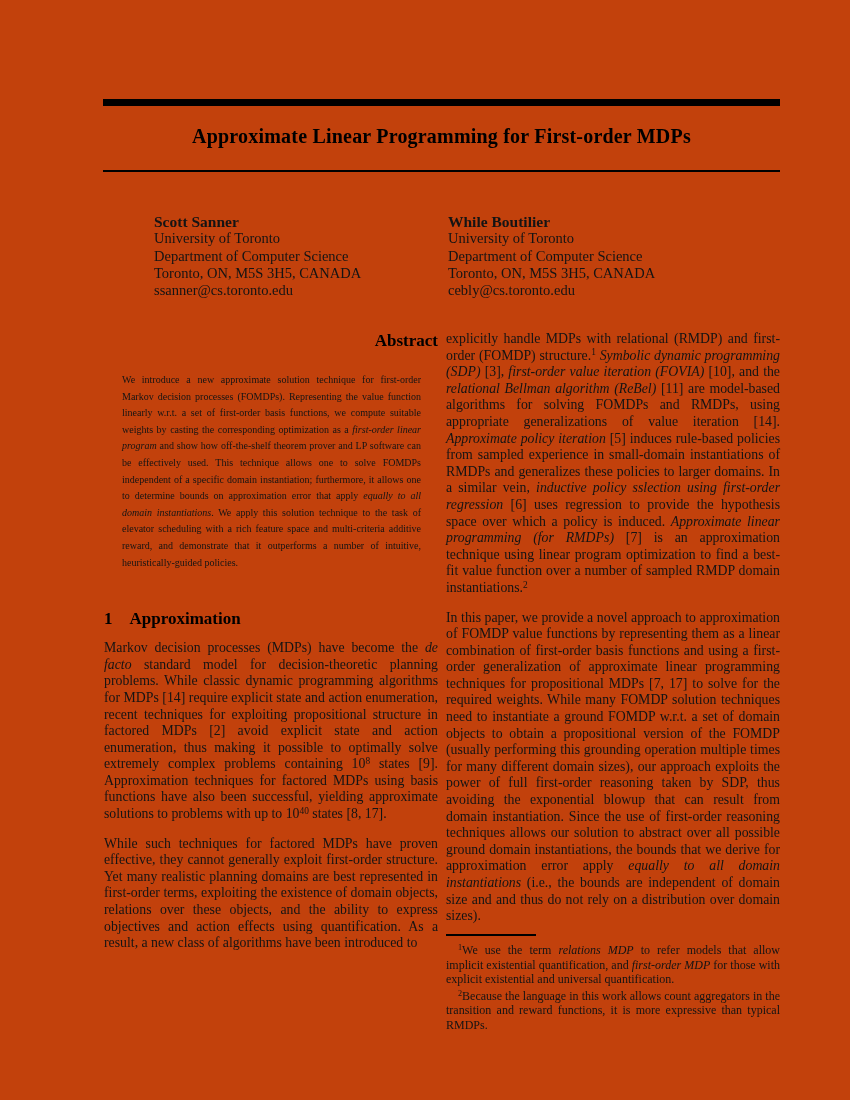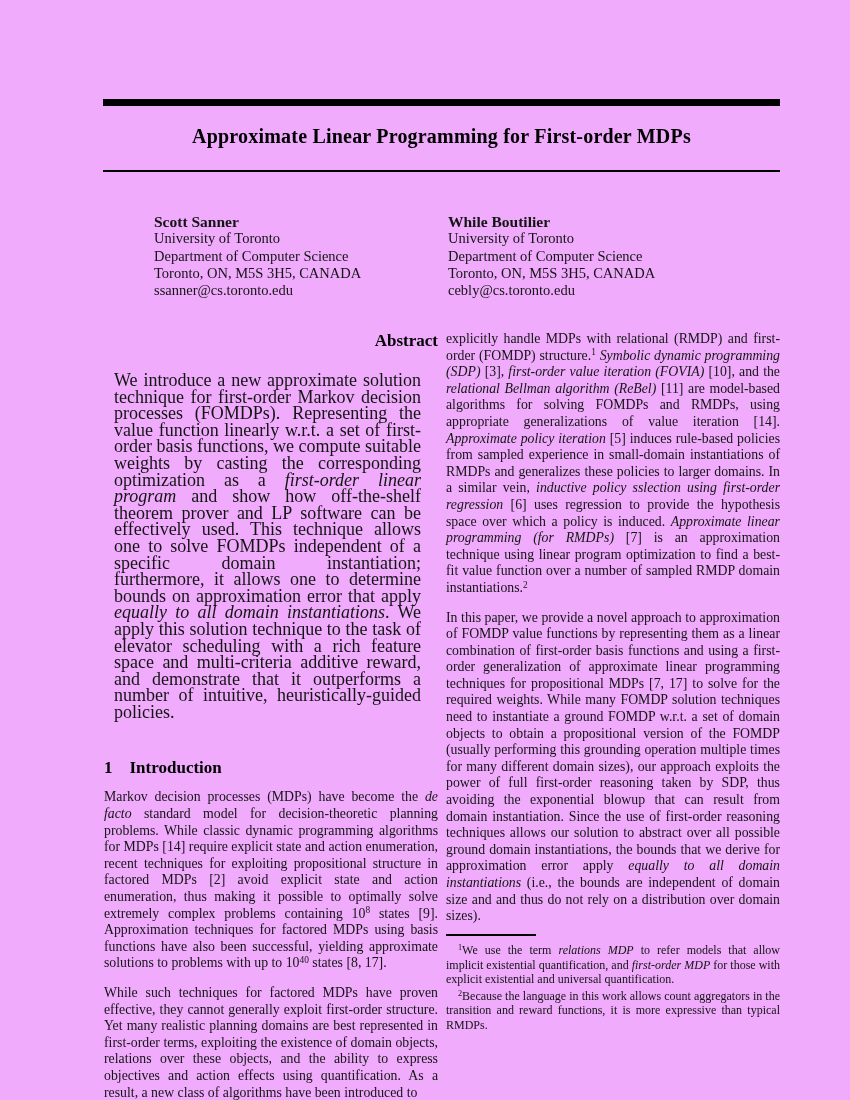--- a/index.html
+++ b/index.html
@@ -1,20 +1,20 @@
 <!DOCTYPE html>
 <html lang="en"><head>
 <meta charset="utf-8">
 <style>
   html, body { margin: 0; padding: 0; background: #ffffff; }
   .page {
     position: relative;
     width: 850px;
     height: 1100px;
-    background: #f0abfc;
+    background: #c2410c;
     color: #141414;
     font-family: "Liberation Serif", "DejaVu Serif", serif;
     overflow: hidden;
   }
   .rule-thick {
     position: absolute; left: 103px; top: 99px;
     width: 677px; height: 7px; background: #000;
   }
   .title {
     position: absolute; left: 103px; top: 125px; width: 677px;
@@ -37,22 +37,22 @@
     position: absolute; top: 331px; width: 334px;
     text-align: justify;
   }
   .col-left { left: 104px; }
   .col-right { left: 446px; }
   .abstract-heading {
     text-align: right; font-weight: bold; font-size: 17px;
     color: #000; margin: 0 0 21px 0;
   }
   .abstract-body {
-    font-size: 18px; line-height: 16.6px;
-    margin: 0 17px 0 10px; text-align: justify;
+    font-size: 10px; line-height: 16.6px;
+    margin: 0 17px 0 18px; text-align: justify;
   }
   .section-heading {
     margin-top: 38px; font-size: 17px; font-weight: bold; color: #000;
     text-align: left;
   }
   .sec-num { display: inline-block; margin-right: 17px; }
   .paras { margin-top: 11px; }
   .body-para {
     font-size: 13.8px; line-height: 16.6px;
     margin: 0 0 13px 0; text-align: justify;
@@ -97,21 +97,21 @@
     <div class="author-line">University of Toronto</div>
     <div class="author-line">Department of Computer Science</div>
     <div class="author-line">Toronto, ON, M5S 3H5, CANADA</div>
     <div class="author-line">cebly@cs.toronto.edu</div>
   </div>
 
   <div class="col col-left">
     <div class="abstract-heading">Abstract</div>
     <p class="abstract-body"><span>We introduce a new approximate solution technique for first-order Markov decision processes (FOMDPs). Representing the value function linearly w.r.t. a set of first-order basis functions, we compute suitable weights by casting the corresponding optimization as a </span><span class="it">first-order linear program</span><span> and show how off-the-shelf theorem prover and LP software can be effectively used. This technique allows one to solve FOMDPs independent of a specific domain instantiation; furthermore, it allows one to determine bounds on approximation error that apply </span><span class="it">equally to all domain instantiations</span><span>. We apply this solution technique to the task of elevator scheduling with a rich feature space and multi-criteria additive reward, and demonstrate that it outperforms a number of intuitive, heuristically-guided policies.</span></p>
     <div class="section-heading">
-      <span class="sec-num">1</span><span class="sec-title">Introduction</span>
+      <span class="sec-num">1</span><span class="sec-title">Approximation</span>
     </div>
     <div class="paras">
         <p class="body-para"><span>Markov decision processes (MDPs) have become the </span><span class="it">de facto</span><span> standard model for decision-theoretic planning problems. While classic dynamic programming algorithms for MDPs [14] require explicit state and action enumeration, recent techniques for exploiting propositional structure in factored MDPs [2] avoid explicit state and action enumeration, thus making it possible to optimally solve extremely complex problems containing 10</span><sup>8</sup><span> states [9]. Approximation techniques for factored MDPs using basis functions have also been successful, yielding approximate solutions to problems with up to 10</span><sup>40</sup><span> states [8, 17].</span></p>
         <p class="body-para"><span>While such techniques for factored MDPs have proven effective, they cannot generally exploit first-order structure. Yet many realistic planning domains are best represented in first-order terms, exploiting the existence of domain objects, relations over these objects, and the ability to express objectives and action effects using quantification. As a result, a new class of algorithms have been introduced to</span></p>
       </div>
   </div>
 
   <div class="col col-right">
     <div class="paras" style="margin-top:0">
         <p class="body-para"><span>explicitly handle MDPs with relational (RMDP) and first-order (FOMDP) structure.</span><sup>1</sup><span> </span><span class="it">Symbolic dynamic programming (SDP)</span><span> [3], </span><span class="it">first-order value iteration (FOVIA)</span><span> [10], and the </span><span class="it">relational Bellman algorithm (ReBel)</span><span> [11] are model-based algorithms for solving FOMDPs and RMDPs, using appropriate generalizations of value iteration [14]. </span><span class="it">Approximate policy iteration</span><span> [5] induces rule-based policies from sampled experience in small-domain instantiations of RMDPs and generalizes these policies to larger domains. In a similar vein, </span><span class="it">inductive policy sslection using first-order regression</span><span> [6] uses regression to provide the hypothesis space over which a policy is induced. </span><span class="it">Approximate linear programming (for RMDPs)</span><span> [7] is an approximation technique using linear program optimization to find a best-fit value function over a number of sampled RMDP domain instantiations.</span><sup>2</sup></p>

